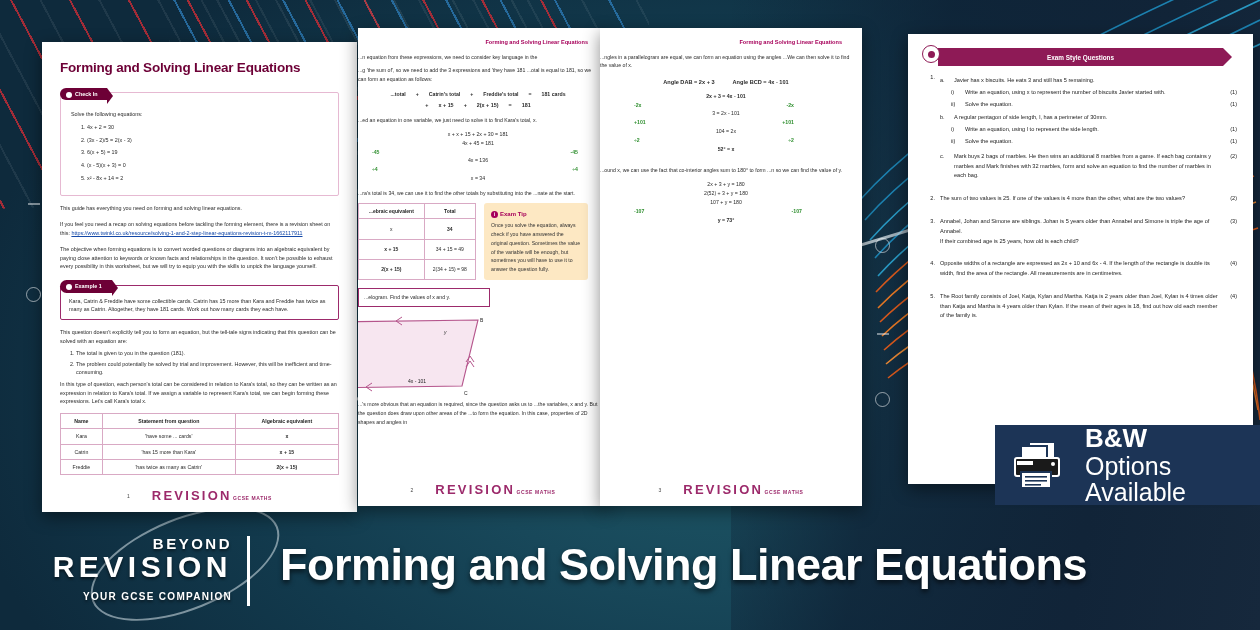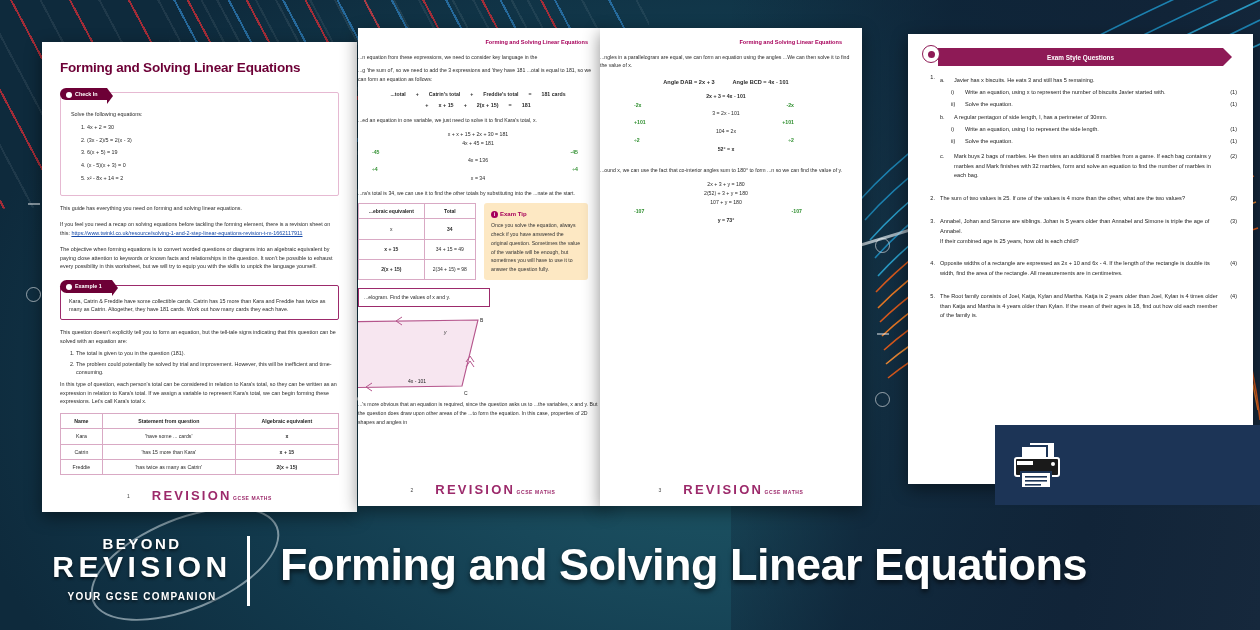--- a/index.html
+++ b/index.html
@@ -55,21 +55,21 @@
     border:2px solid rgba(215,228,233,.55);
     border-radius:50%;
     transform:rotate(-22deg);
   }
   
   .banner {
     position:absolute; left:0; bottom:0; width:1260px; height:118px;
     z-index:5;
   }
   .banner-logo {
-    position:absolute; left:52px; top:24px; width:180px; text-align:center;
+    position:absolute; left:52px; top:24px; width:180px; text-align:right;
     color:#fff; text-shadow:0 2px 3px rgba(0,0,0,.55);
   }
   .logo-beyond { font-size:15px; font-weight:bold; letter-spacing:2.5px; line-height:1; }
   .logo-revision { font-size:30px; font-weight:bold; letter-spacing:4.5px; line-height:1.08; }
   .logo-tag { font-size:10px; font-weight:bold; letter-spacing:1.3px; margin-top:8px; }
   .banner-divider {
     position:absolute; left:247px; top:24px; width:3px; height:70px;
     background:#fff;
   }
   .banner-title {
@@ -562,20 +562,24 @@
       <rect x="8" y="6" width="26" height="16" fill="#fff" stroke="#1c3456" stroke-width="2"></rect>
       <rect x="2" y="18" width="44" height="18" rx="2" fill="#1a1a1a" stroke="#fff" stroke-width="2"></rect>
       <rect x="4" y="21" width="16" height="4" fill="#fff"></rect>
       <circle cx="40" cy="24" r="2" fill="#fff"></circle>
       <rect x="8" y="32" width="30" height="16" fill="#fff" stroke="#1c3456" stroke-width="2"></rect>
       <rect x="12" y="36" width="22" height="1.6" fill="#1c3456"></rect>
       <rect x="12" y="40" width="22" height="1.6" fill="#1c3456"></rect>
       <rect x="12" y="44" width="16" height="1.6" fill="#1c3456"></rect>
     </svg>
   </div>
+  <div class="bw-text">
+    <div class="bw-line1">B&amp;W</div>
+    <div class="bw-line2">Options Available</div>
+  </div>
 </div>
 
 <div class="banner">
   <div class="banner-logo">
     <div class="logo-beyond">BEYOND</div>
     <div class="logo-revision">REVISION</div>
     <div class="logo-tag">YOUR GCSE COMPANION</div>
   </div>
   <div class="banner-divider"></div>
   <div class="banner-title">Forming and Solving Linear Equations</div>

